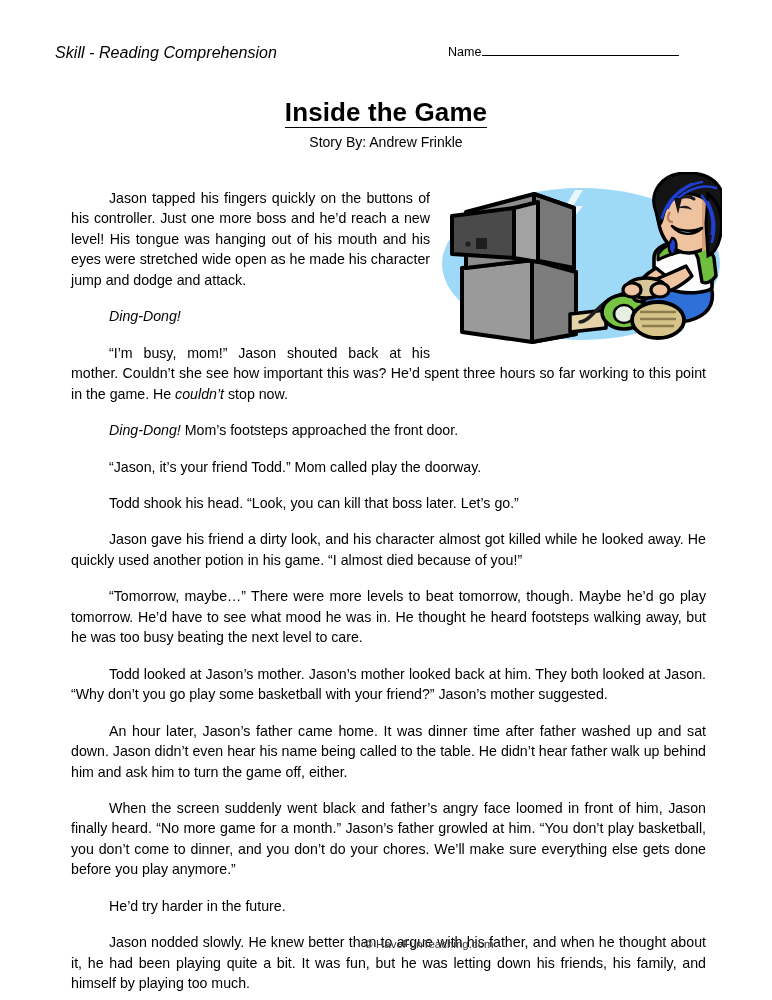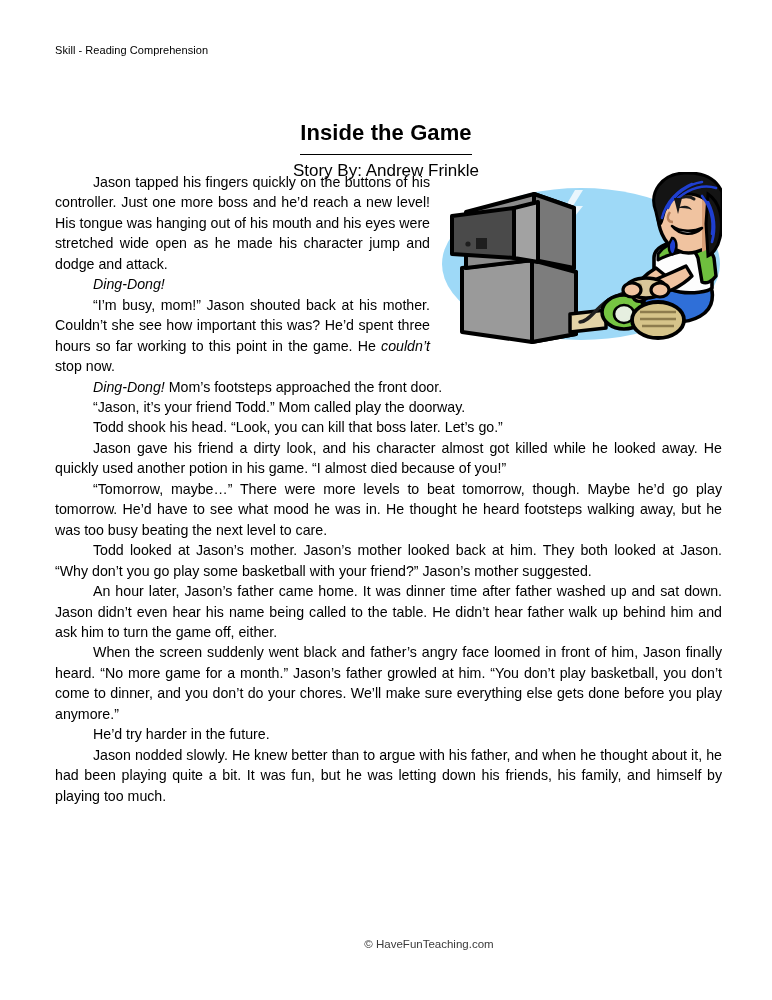--- a/index.html
+++ b/index.html
@@ -26,23 +26,24 @@
     position: absolute;
     top: 44px;
     left: 55px;
     right: 50px;
     height: 20px;
   }
   .skill-label {
     position: absolute;
     left: 0;
     top: 0;
-    font-size: 11px;
+    font-size: 16px;
     letter-spacing: 0.05px;
     white-space: nowrap;
+    font-style: italic;
   }
   .name-field {
     position: absolute;
     left: 393px;
     top: 0;
     font-size: 12.5px;
     white-space: nowrap;
   }
   .name-field .name-rule {
     display: inline-block;
@@ -55,48 +56,47 @@
 
   
   .title-block {
     position: absolute;
     top: 98px;
     left: 0;
     width: 772px;
     text-align: center;
   }
   .story-title {
-    font-size: 22px;
+    font-size: 26px;
     font-weight: bold;
     line-height: 1.12;
     letter-spacing: 0.1px;
     display: inline-block;
     border-bottom: 1.4px solid #000;
-    padding-bottom: 8px;
-    margin-top: 23px;
+    padding-bottom: 0px;
   }
   .story-byline {
     margin-top: 6px;
-    font-size: 17px;
+    font-size: 14px;
     line-height: 1.15;
   }
 
   
   .story-body {
     position: absolute;
     top: 172px;
     left: 55px;
     width: 667px;
     font-size: 14.2px;
     line-height: 20.45px;
     text-align: justify;
     text-justify: inter-word;
   }
   .story-body p {
-    margin: 0;
+    margin: 16px;
     text-indent: 38px;
   }
   .story-body em {
   }
 
   
   .illustration {
     float: right;
     width: 282px;
     height: 172px;
@@ -125,20 +125,21 @@
     margin-left: 86px;
   }
 </style>
 </head>
 <body>
 
 <div class="page">
 
   <div class="header">
     <div class="skill-label">Skill - Reading Comprehension</div>
+    <div class="name-field"><span>Name</span><span class="name-rule"></span></div>
   </div>
 
   <div class="title-block">
     <div class="story-title">Inside the Game</div>
     <div class="story-byline">Story By: Andrew Frinkle</div>
   </div>
 
   <div class="story-body">
 
     <div class="illustration">

